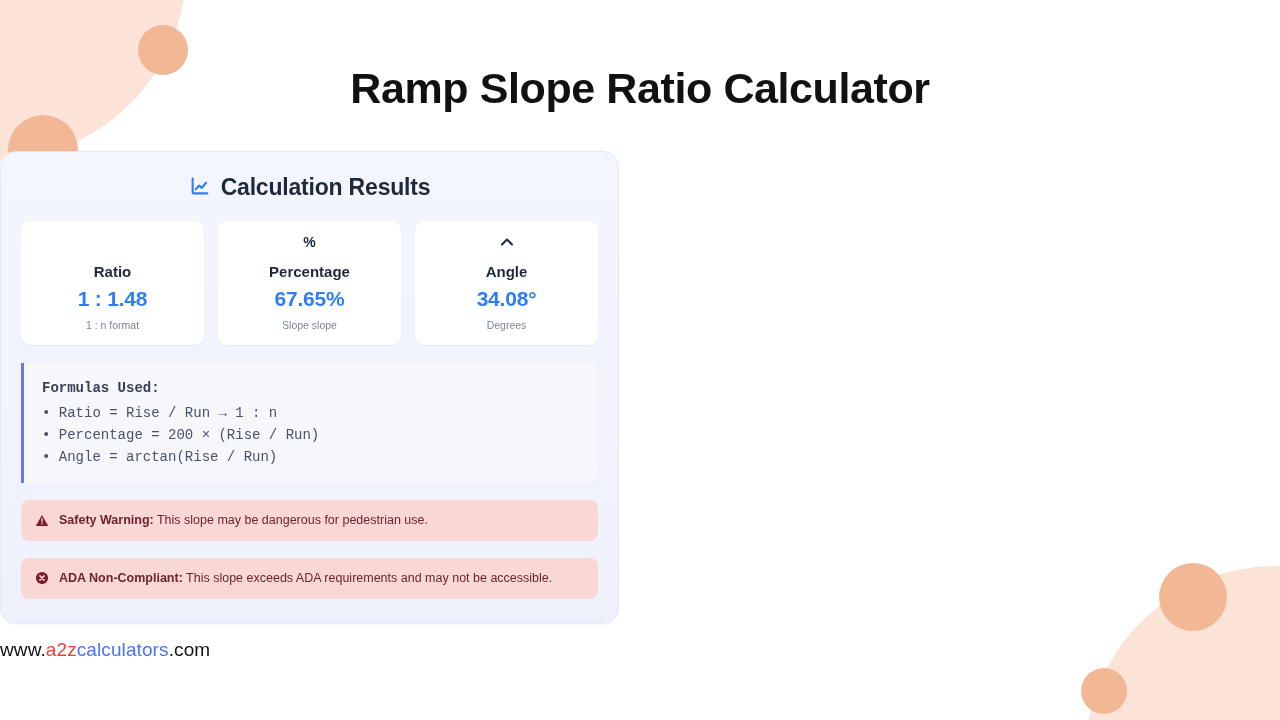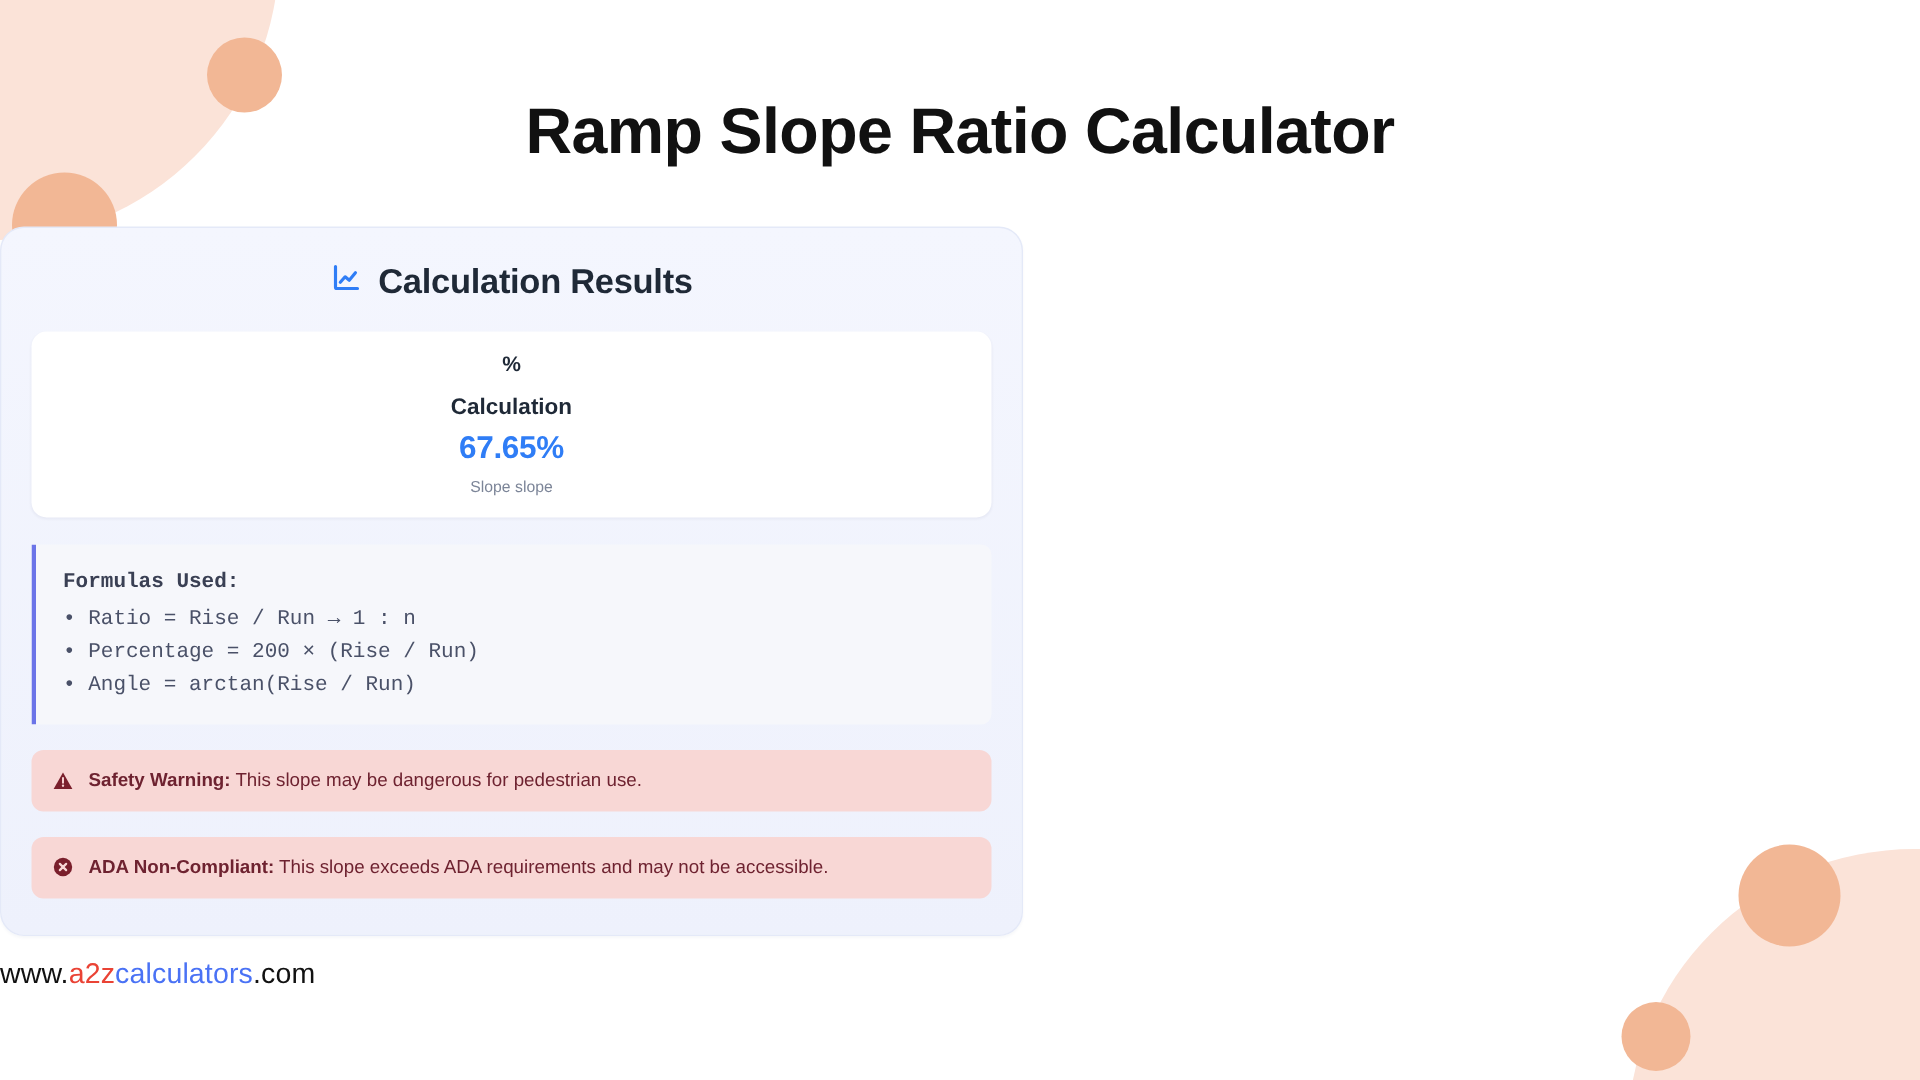--- a/index.html
+++ b/index.html
@@ -93,21 +93,21 @@
     font-size: 43px;
     font-weight: bold;
     letter-spacing: -0.4px;
     color: #111111;
     text-align: center;
     line-height: 1.15;
   }
 
   .results-panel {
     margin-top: 38px;
-    width: 682px;
+    width: 619px;
     background: linear-gradient(180deg, #f4f6fe 0%, #eef1fc 100%);
     border: 1px solid #e4e9f8;
     border-radius: 16px;
     padding: 22px 20px 24px 20px;
     box-shadow: 0 1px 2px rgba(30, 41, 90, 0.04);
   }
 
   .panel-header {
     display: flex;
     align-items: center;
@@ -246,28 +246,44 @@
         <svg width="22" height="22" viewBox="0 0 24 24" fill="none" stroke="#2f7df6" stroke-width="2.3" stroke-linecap="round" stroke-linejoin="round">
           <path d="M4 4v15a1 1 0 0 0 1 1h15"></path>
           <path d="M7.5 15.5l3.5-4 3 2.5 4.5-5.5"></path>
         </svg>
       </span>
       <span class="panel-header-title">Calculation Results</span>
     </div>
 
     <div class="cards-row">
 
+      <div class="result-card">
+        <div class="card-icon spacer"></div>
+        <div class="card-label">Ratio</div>
+        <div class="card-value">1 : 1.48</div>
+        <div class="card-sub">1 : n format</div>
+      </div>
 
       <div class="result-card">
         <div class="card-icon">%</div>
-        <div class="card-label">Calculation</div>
+        <div class="card-label">Percentage</div>
         <div class="card-value">67.65%</div>
         <div class="card-sub">Slope slope</div>
       </div>
 
+      <div class="result-card">
+        <div class="card-icon">
+          <svg width="14" height="10" viewBox="0 0 14 10" fill="none" stroke="#1f2937" stroke-width="2" stroke-linecap="round" stroke-linejoin="round">
+            <path d="M2 7.5L7 2.5l5 5"></path>
+          </svg>
+        </div>
+        <div class="card-label">Angle</div>
+        <div class="card-value">34.08°</div>
+        <div class="card-sub">Degrees</div>
+      </div>
 
     </div>
 
     <div class="formula-box">
       <div class="formula-title">Formulas Used:</div>
       <div class="formula-item">• Ratio = Rise / Run → 1 : n</div>
       <div class="formula-item">• Percentage = 200 × (Rise / Run)</div>
       <div class="formula-item">• Angle = arctan(Rise / Run)</div>
     </div>
 

